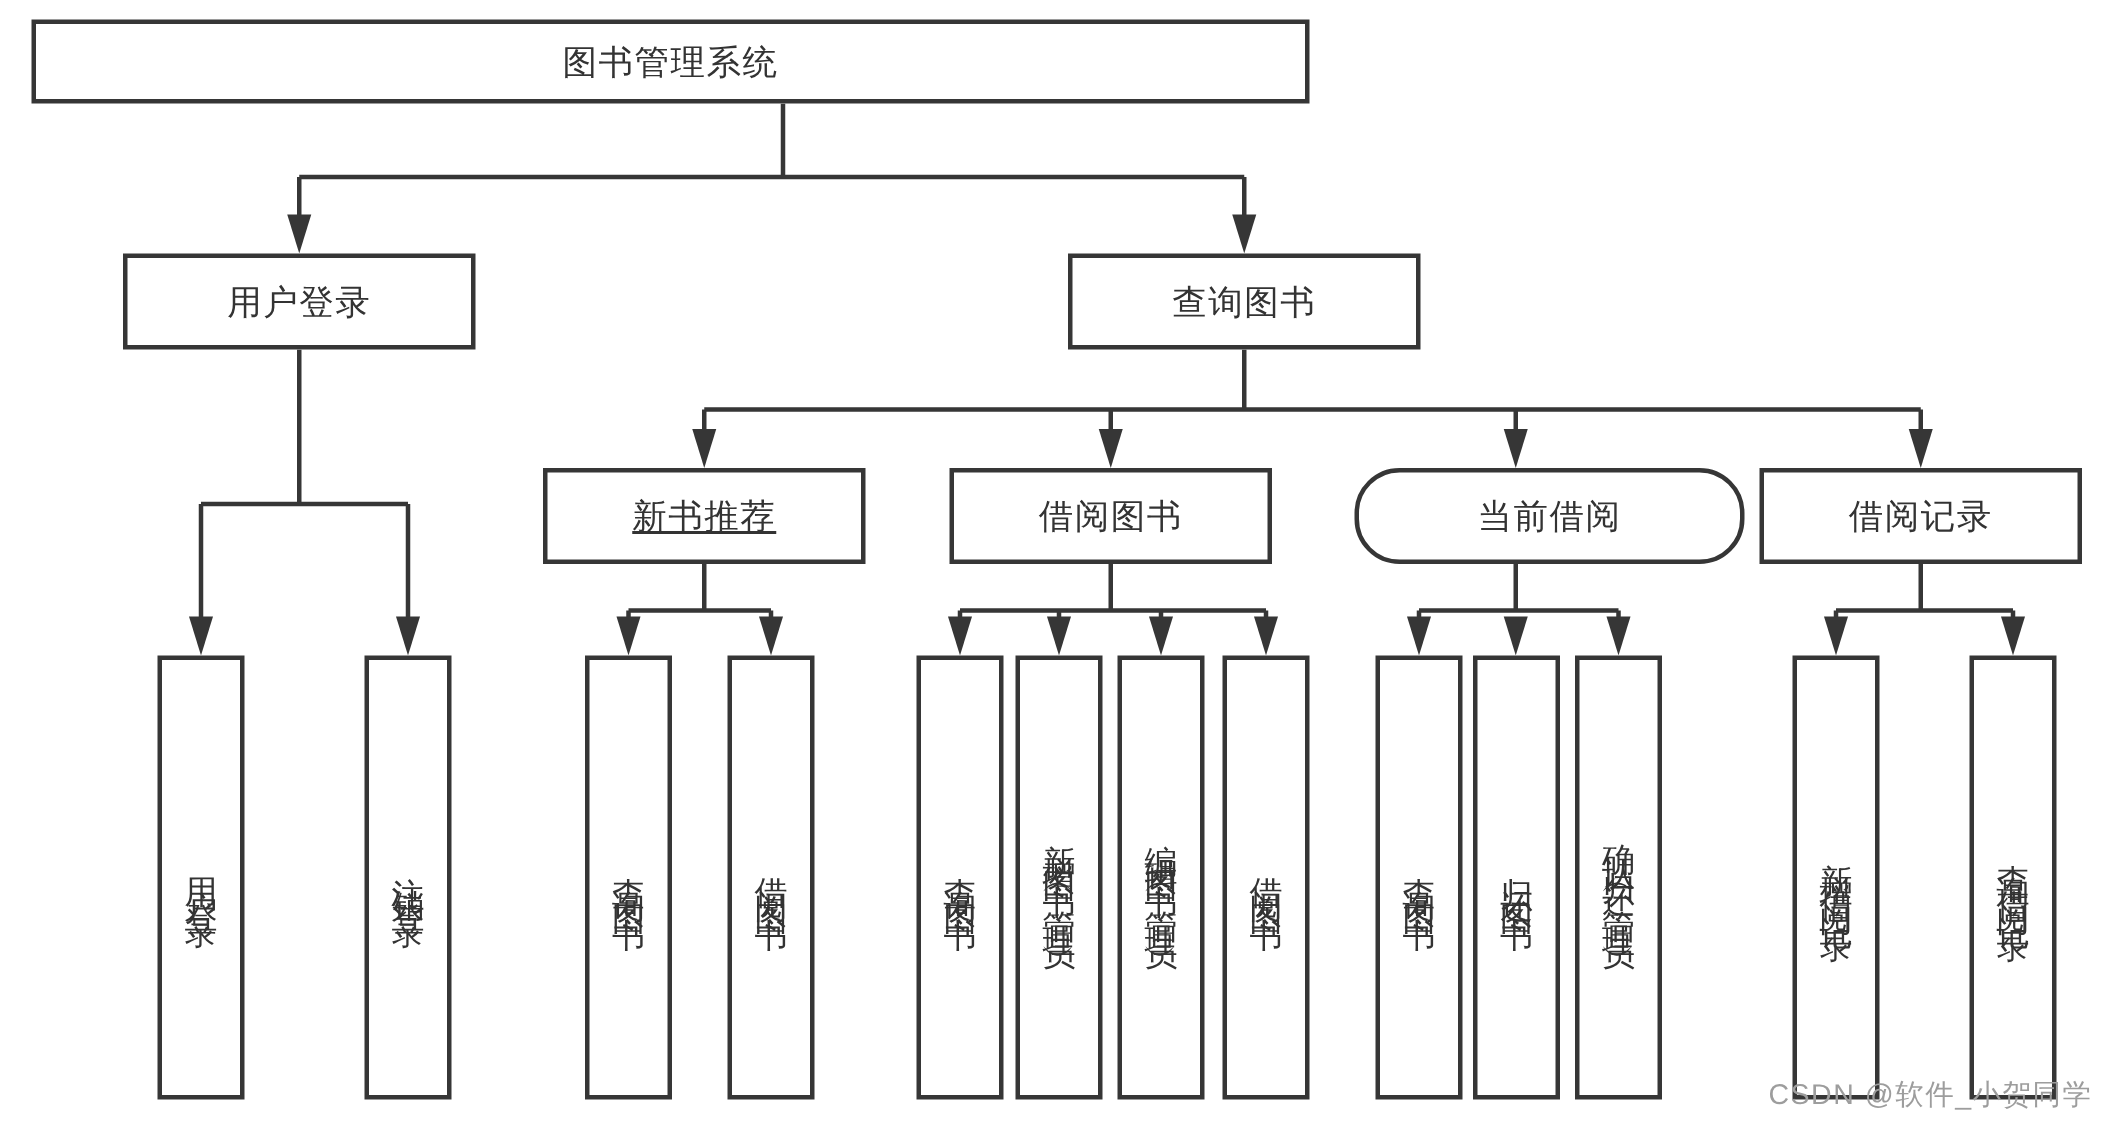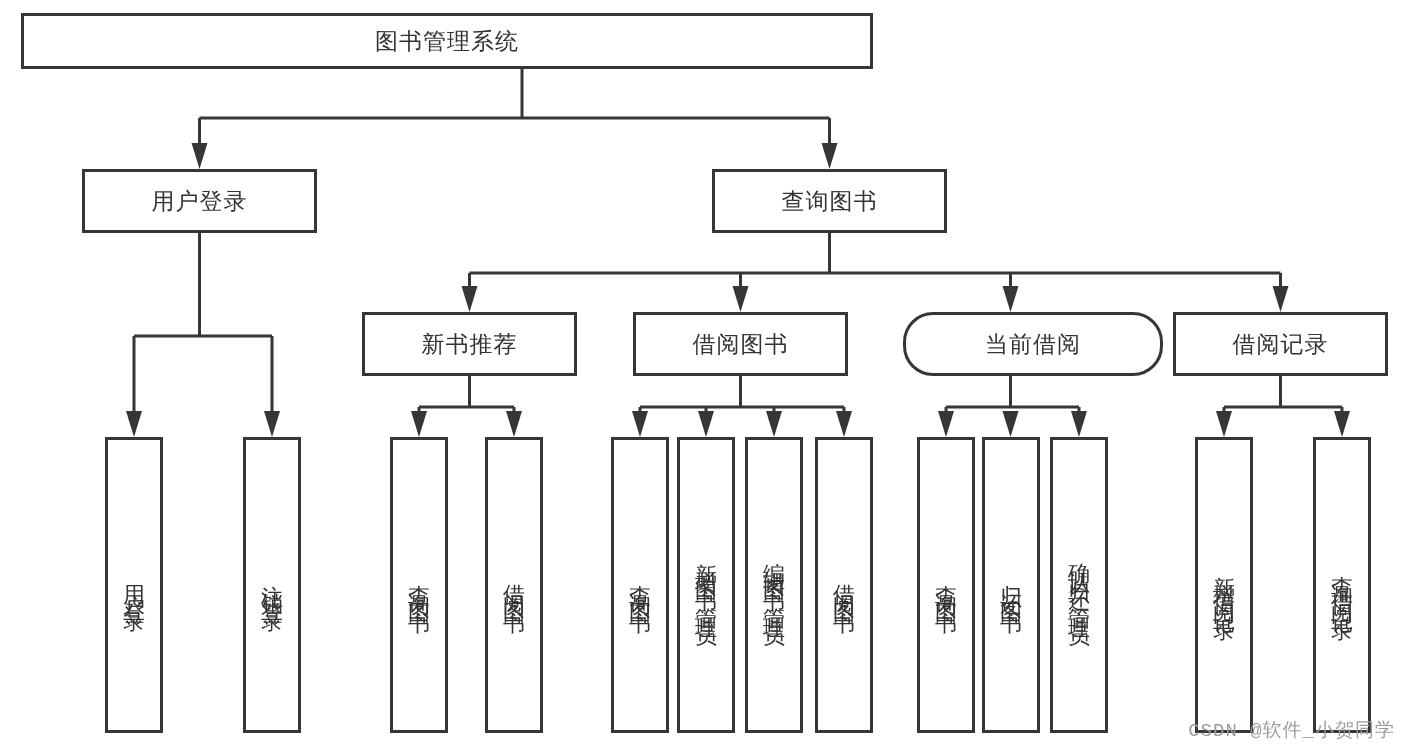--- a/index.html
+++ b/index.html
@@ -36,21 +36,21 @@
     text-orientation: mixed;
     font-size: 22px;
     letter-spacing: 9px;
     white-space: nowrap;
     color: #333333;
   }
   
   .n-root   { left: 21px;   top: 13px;  width: 852px; height: 56px; }
   .n-login  { left: 82px;   top: 169px; width: 235px;  height: 64px; }
   .n-mgmt   { left: 712px;  top: 169px; width: 235px;  height: 64px; }
-  .n-rec    { left: 362px;  top: 312px; width: 215px;  height: 64px; }
+  .n-rec    { left: 362px;  top: 312px; width: 215px;  height: 64px; text-decoration: underline; }
   .n-borrow { left: 633px;  top: 312px; width: 215px;  height: 64px; }
   .n-cur    { left: 903px;  top: 312px; width: 260px;  height: 64px; border-radius: 30px; }
   .n-recd   { left: 1173px; top: 312px; width: 215px;  height: 64px; }
   .leaf     { top: 437px; width: 58px; height: 296px; }
   .l1  { left: 105px; }
   .l2  { left: 243px; }
   .l3  { left: 390px; }
   .l4  { left: 485px; }
   .l5  { left: 611px; }
   .l6  { left: 677px; }
@@ -62,21 +62,20 @@
   .l12 { left: 1195px; }
   .l13 { left: 1313px; }
   .watermark {
     position: absolute;
     right: 10px;
     bottom: 4px;
     font-size: 19px;
     color: #9d9d9d;
     letter-spacing: 1px;
     pointer-events: none;
-    font-family: Liberation Mono, monospace;
   }
 </style>
 </head>
 <body>
 
 <div class="canvas">
 
   <svg class="wires" viewBox="0 0 1405 747" xmlns="http://www.w3.org/2000/svg" aria-hidden="true">
     <path fill="none" stroke="#363636" stroke-width="3" d="
       M522 69 V118 M199.5 118 H829.5 M199.5 118 V147 M829.5 118 V147

